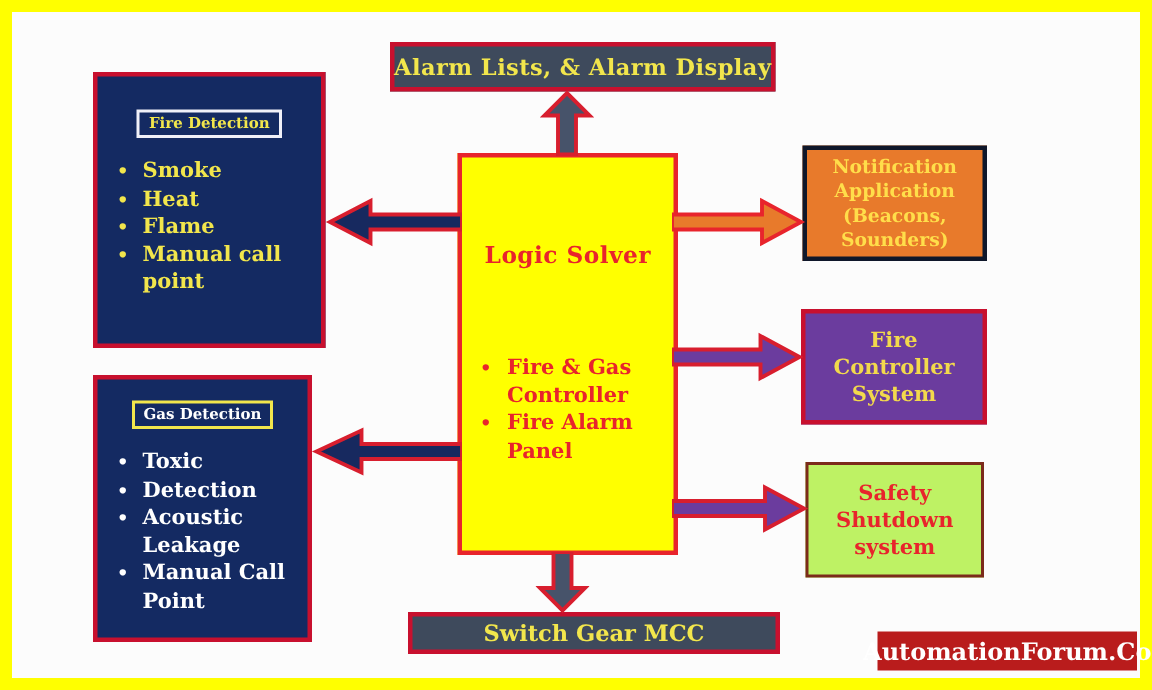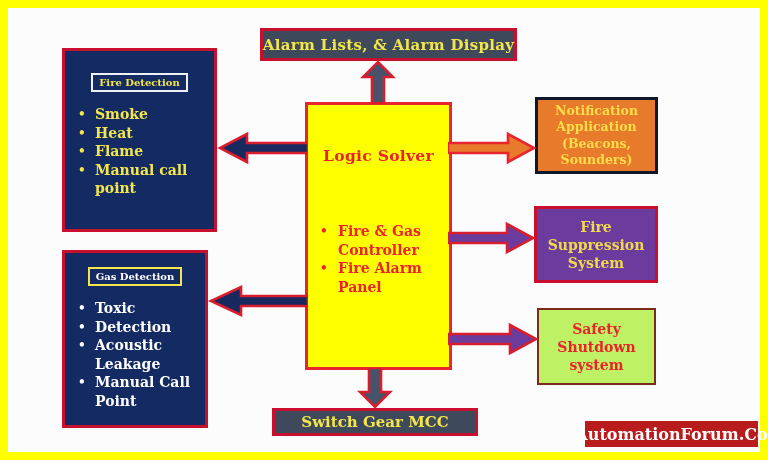--- a/index.html
+++ b/index.html
@@ -73,21 +73,21 @@
   .det-item .txt { width: 105px; }
 
   
   .logic-box {
     left: 305px; top: 102px; width: 147px; height: 268px;
     background: #FFFF00;
     border: 3px solid #E8242C;
     color: #E8242C;
   }
   .logic-title {
-    margin-top: 41px;
+    margin-top: 55px;
     text-align: center;
     font-size: 15.5px;
     letter-spacing: 0.3px;
   }
   .logic-list { margin-top: 57px; padding-left: 12px; }
   .logic-item { display: flex; font-size: 14px; line-height: 18.5px; }
   .logic-item .dot { width: 18px; flex: 0 0 18px; font-size: 12px; }
   .logic-item .txt { width: 100px; }
 
   
@@ -114,21 +114,21 @@
     left: 537px; top: 308px; width: 119px; height: 77px;
     background: #bef264;
     border: 2px solid #7B2B1B;
     color: #E8242C;
     font-size: 14px; line-height: 18px;
   }
   .rb-line { display: block; }
 
   
   .switch-box {
-    left: 272px; top: 408px; width: 206px; height: 28px;
+    left: 272px; top: 408px; width: 248px; height: 28px;
     background: #3E4A5C;
     border: 3px solid #C8102E;
     color: #F2E64C;
     font-size: 15px;
     display: flex; align-items: center; justify-content: center;
     white-space: nowrap;
   }
 
   
   .badge {
@@ -213,21 +213,21 @@
 
   <div class="abs right-box notif-box">
     <span class="rb-line">Notification</span>
     <span class="rb-line">Application</span>
     <span class="rb-line">(Beacons,</span>
     <span class="rb-line">Sounders)</span>
   </div>
 
   <div class="abs right-box supp-box">
     <span class="rb-line">Fire</span>
-    <span class="rb-line">Suppression</span>
+    <span class="rb-line">Controller</span>
     <span class="rb-line">System</span>
   </div>
 
   <div class="abs right-box shut-box">
     <span class="rb-line">Safety</span>
     <span class="rb-line">Shutdown</span>
     <span class="rb-line">system</span>
   </div>
 
   <div class="abs switch-box">

